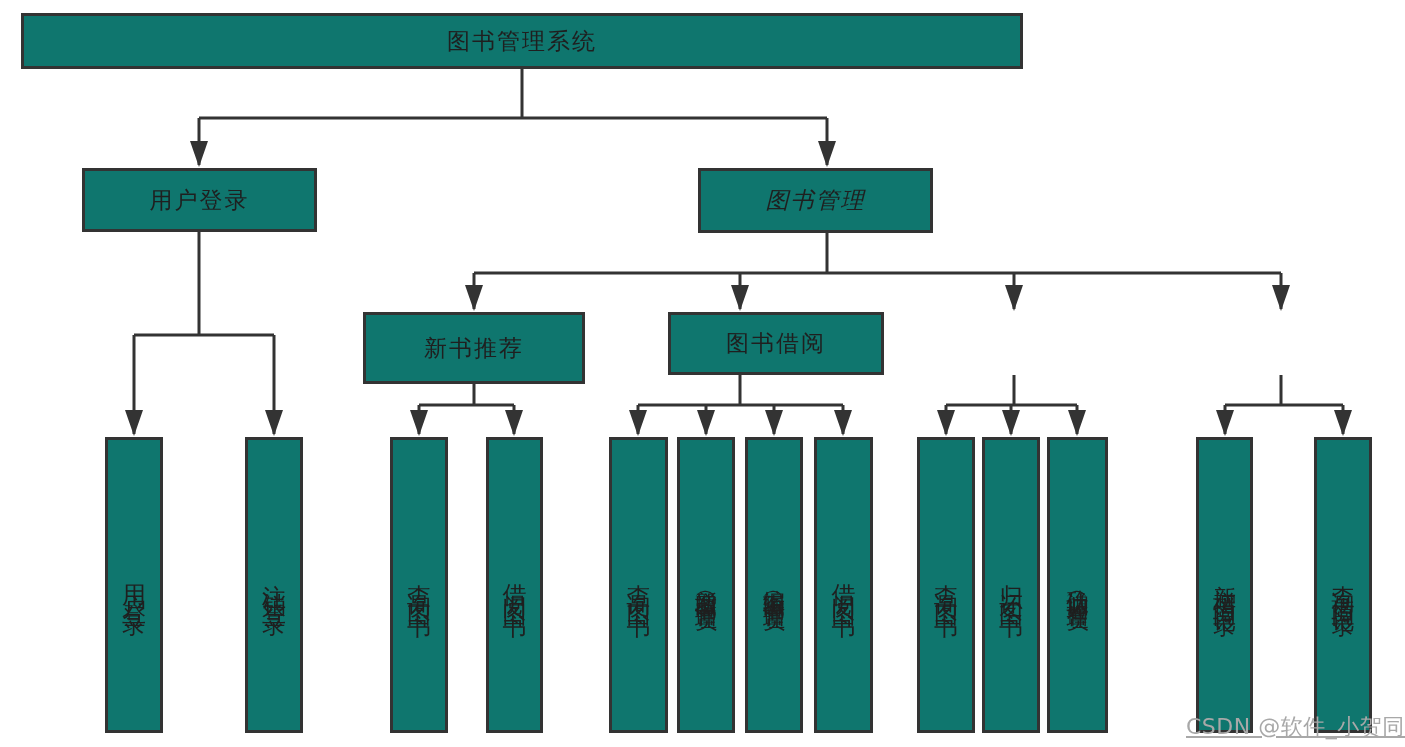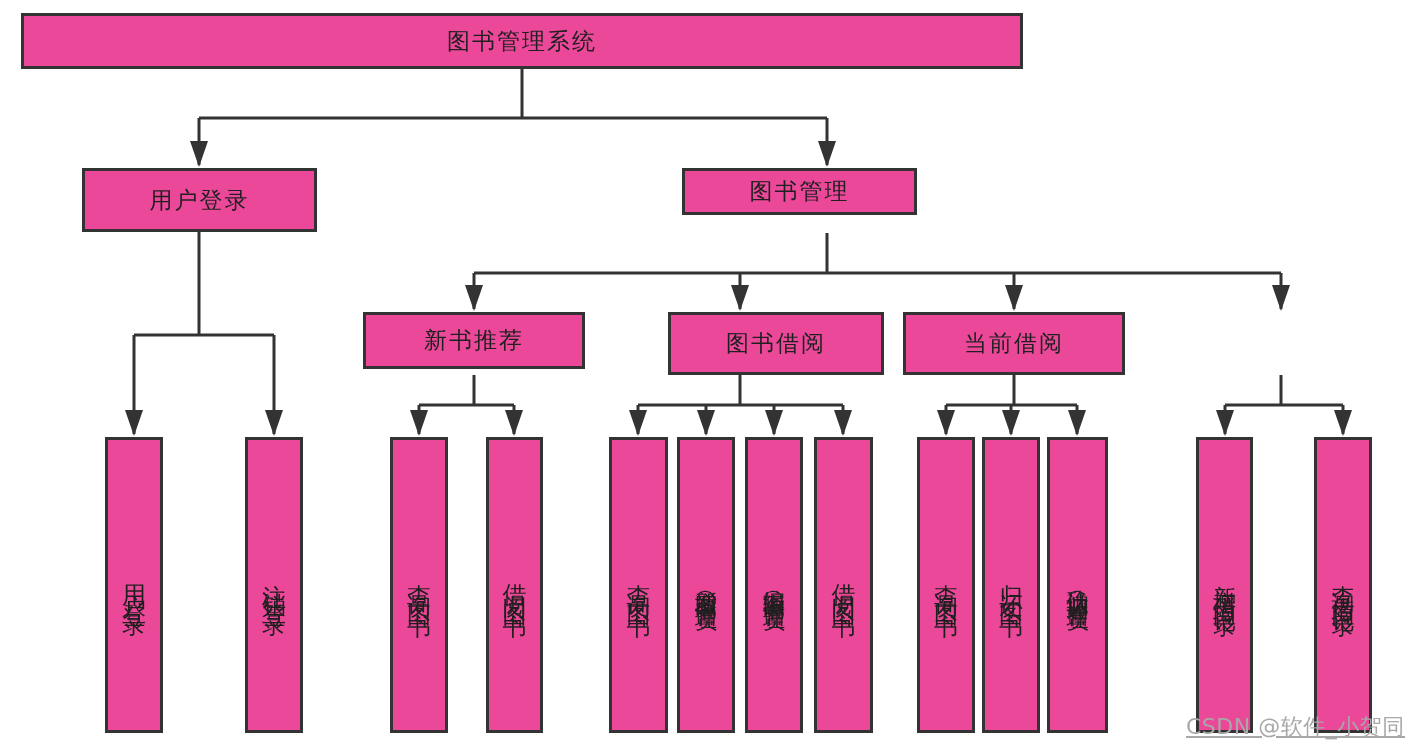--- a/index.html
+++ b/index.html
@@ -21,21 +21,21 @@
     pointer-events:none;z-index:1;
   }
   .connector-layer .wire{
     stroke:var(--line);stroke-width:3;fill:none;
   }
   .connector-layer marker path{fill:var(--line);stroke:none;}
   .box{
     position:absolute;
     box-sizing:border-box;
     border:3px solid var(--line);
-    background:#ec4899;
+    background:#0f766e;
     display:flex;align-items:center;justify-content:center;
     color:var(--text);
     z-index:2;
   }
   .hbox span{
     font-size:23px;
     letter-spacing:2px;
     white-space:nowrap;
     line-height:1;
   }
@@ -46,22 +46,22 @@
     font-size:24px;
     letter-spacing:10px;
     line-height:1;
     white-space:nowrap;
   }
   .vbox span.len6{font-size:23px;letter-spacing:6px;}
   .vbox span.len9{font-size:22px;letter-spacing:3px;}
   
   #n-root{left:21px;top:13px;width:1002px;height:56px;}
   #n-user-login{left:82px;top:168px;width:235px;height:64px;}
-  #n-book-mgmt{left:682px;top:168px;width:235px;height:47px;}
-  #n-new-book-rec{left:363px;top:312px;width:222px;height:57px;}
+  #n-book-mgmt{left:698px;top:168px;width:235px;height:65px;font-style:italic;}
+  #n-new-book-rec{left:363px;top:312px;width:222px;height:72px;}
   #n-book-borrow{left:668px;top:312px;width:216px;height:63px;}
   #n-current-borrow{left:903px;top:312px;width:222px;height:63px;}
   #n-borrow-record{left:1172px;top:312px;width:219px;height:63px;}
   #n-leaf-user-login{left:105px;}
   #n-leaf-logout{left:245px;}
   #n-leaf-query-book-1{left:390px;}
   #n-leaf-borrow-book-1{left:486px;width:57px;}
   #n-leaf-query-book-2{left:609px;width:59px;}
   #n-leaf-add-book{left:677px;}
   #n-leaf-edit-book{left:745px;}
@@ -135,23 +135,20 @@
   <div class="box hbox" id="n-book-mgmt">
     <span>图书管理</span>
   </div>
 
   <div class="box hbox" id="n-new-book-rec">
     <span>新书推荐</span>
   </div>
   <div class="box hbox" id="n-book-borrow">
     <span>图书借阅</span>
   </div>
-  <div class="box hbox" id="n-current-borrow">
-    <span>当前借阅</span>
-  </div>
 
   <div class="box vbox" id="n-leaf-user-login">
     <span>用户登录</span>
   </div>
   <div class="box vbox" id="n-leaf-logout">
     <span>注销登录</span>
   </div>
   <div class="box vbox" id="n-leaf-query-book-1">
     <span>查询图书</span>
   </div>

